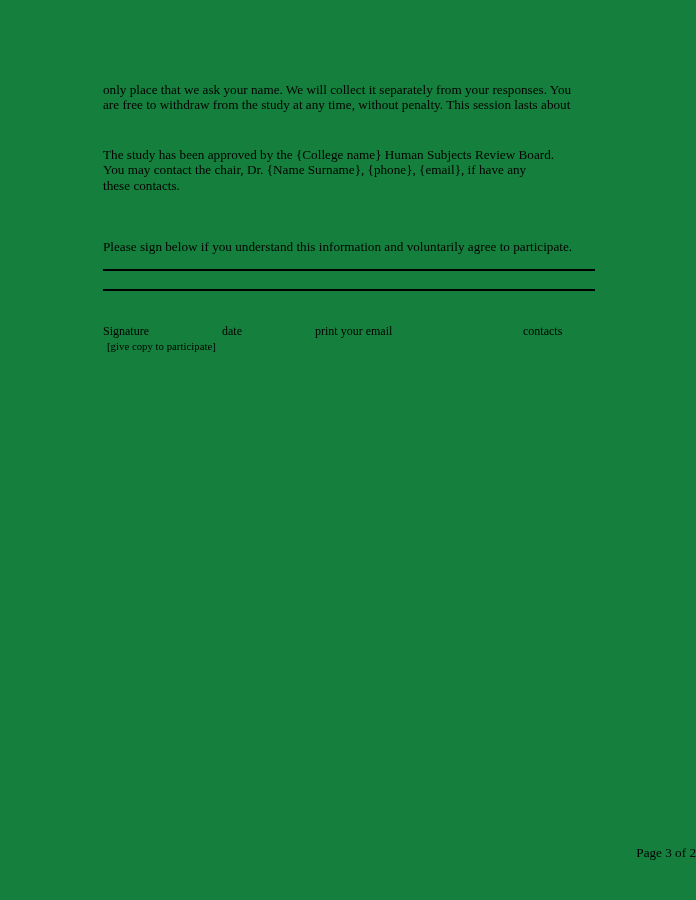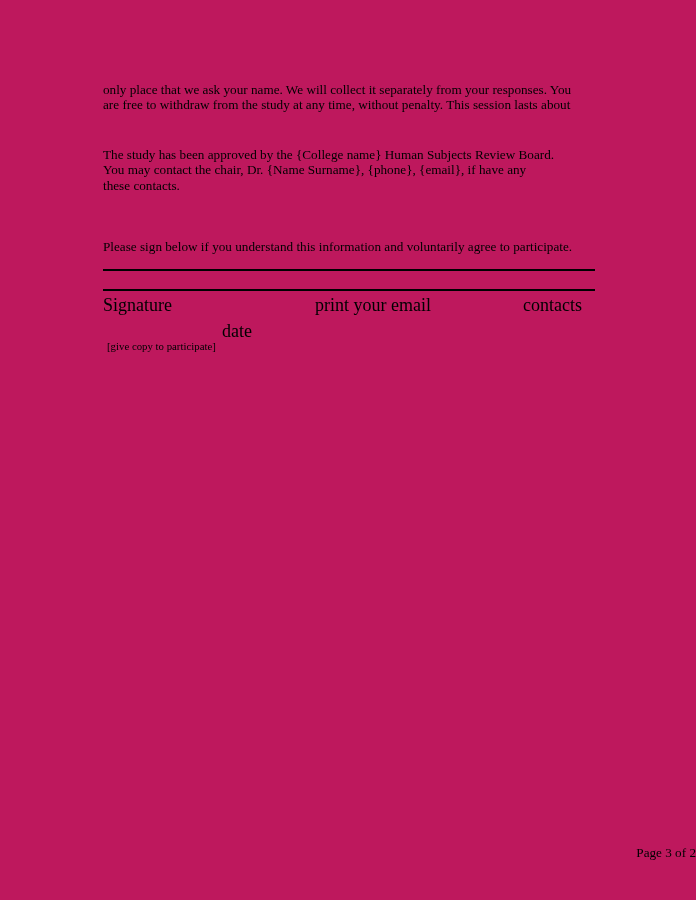--- a/index.html
+++ b/index.html
@@ -4,21 +4,21 @@
 <style>
   html, body {
     margin: 0;
     padding: 0;
     background: #ffffff;
   }
   .page {
     position: relative;
     width: 696px;
     height: 900px;
-    background: #be185d;
+    background: #15803d;
     color: #000000;
     font-family: "Liberation Serif", "DejaVu Serif", serif;
     overflow: hidden;
   }
   .para {
     position: absolute;
     left: 103px;
     font-size: 13.2px;
     line-height: 15.4px;
     white-space: nowrap;
@@ -27,32 +27,32 @@
   .rule {
     position: absolute;
     left: 103px;
     width: 492px;
     height: 2px;
     background: #000000;
   }
   .label-row {
     position: absolute;
     left: 103px;
-    top: 295px;
+    top: 324px;
     width: 492px;
     height: 16px;
-    font-size: 18px;
+    font-size: 12px;
   }
   .label-row span {
     position: absolute;
     top: 0;
     white-space: nowrap;
   }
   .lbl-signature { left: 0; }
-  .lbl-date      { left: 119px; margin-top: 26px; }
+  .lbl-date      { left: 119px; }
   .lbl-email     { left: 212px; }
   .lbl-witness   { left: 420px; }
   .note {
     position: absolute;
     left: 107px;
     top: 340px;
     font-size: 10.8px;
     white-space: nowrap;
   }
   .footer {

